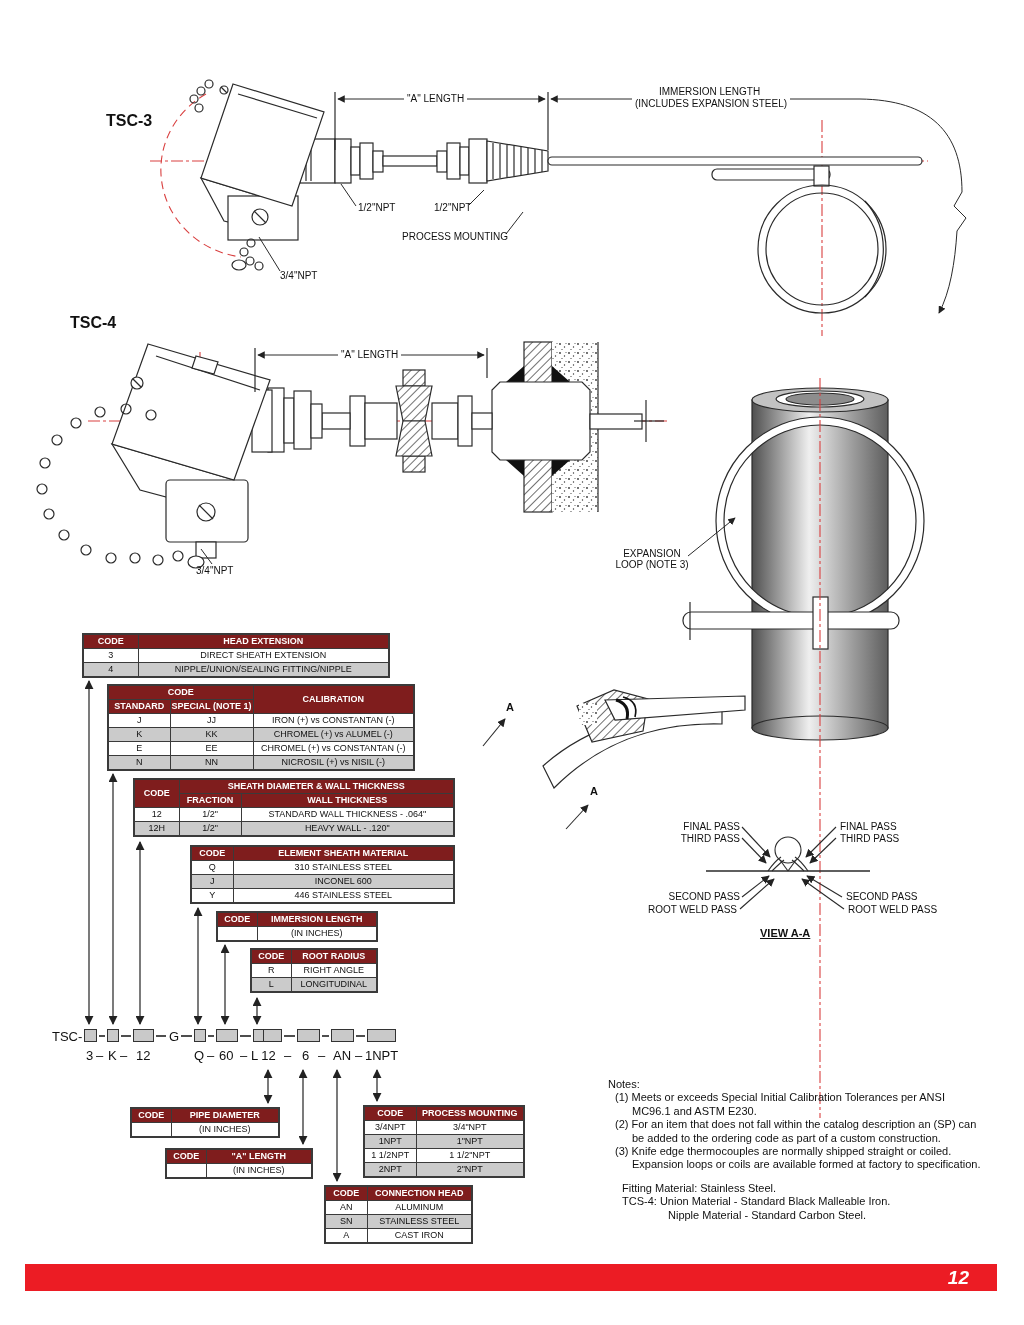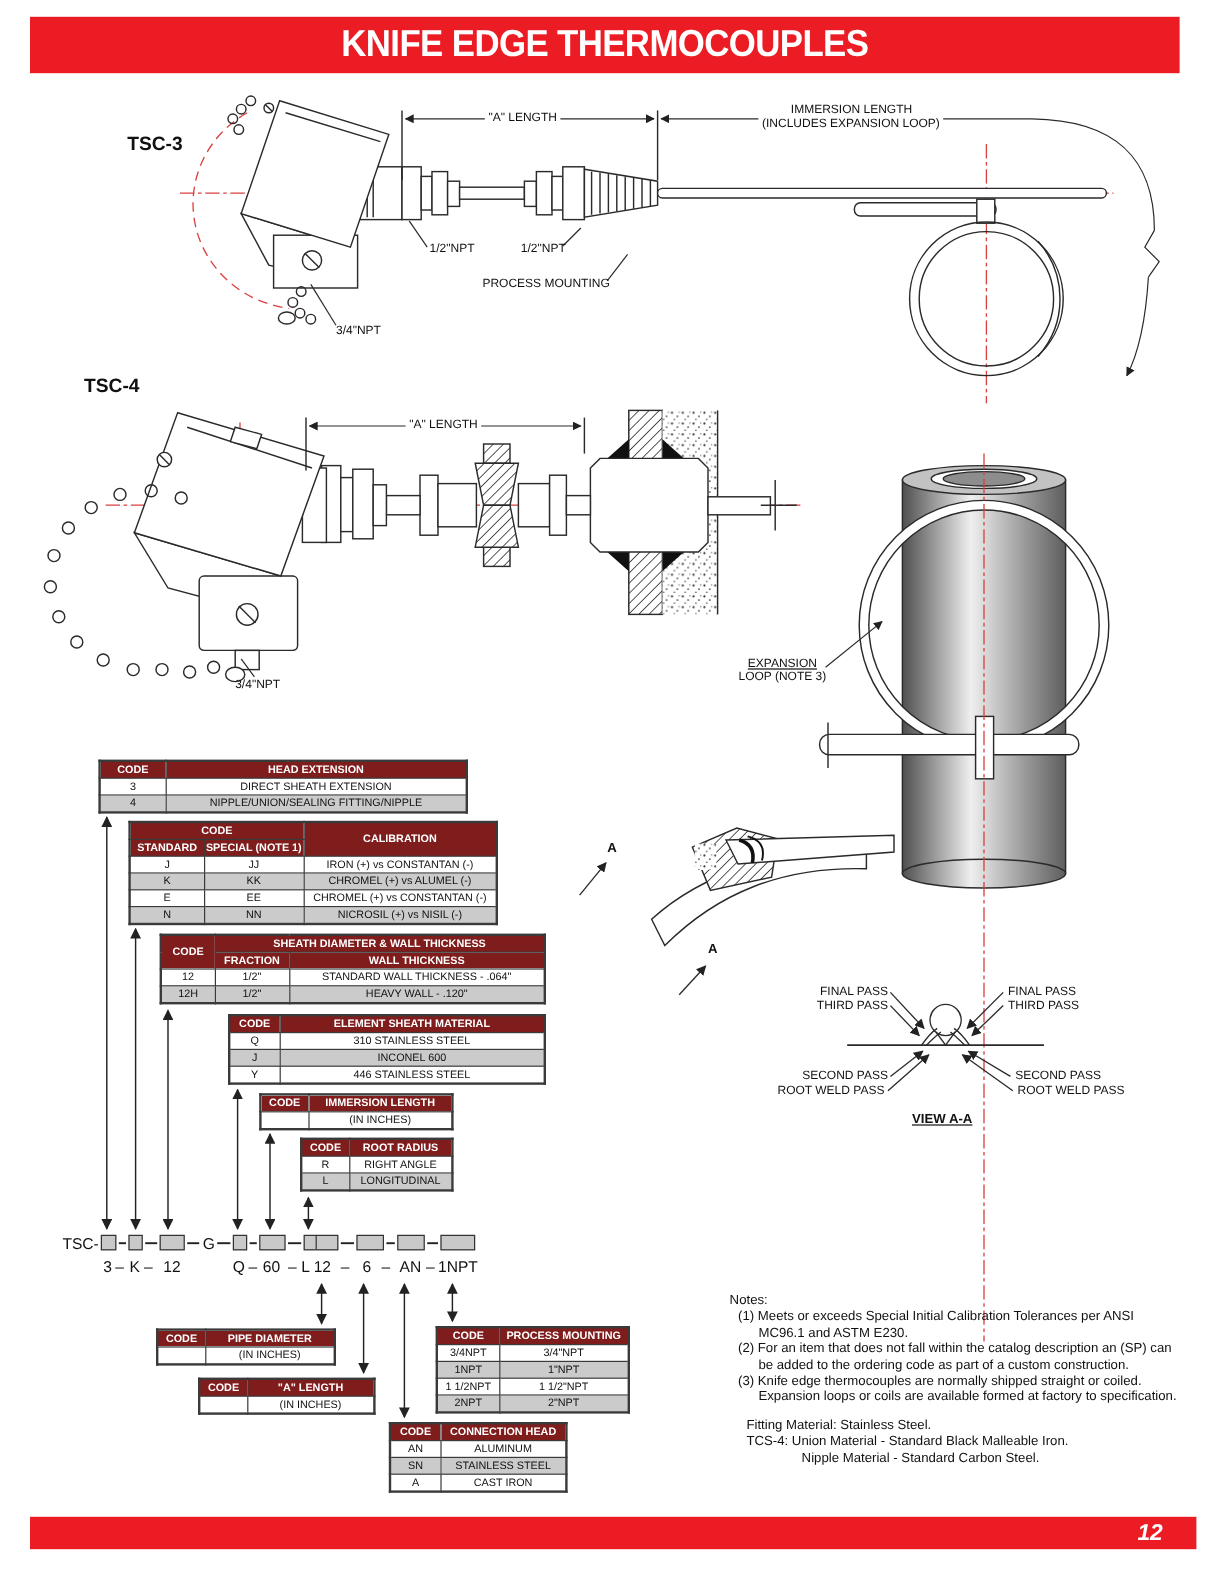--- a/index.html
+++ b/index.html
@@ -260,42 +260,39 @@
           <line x1="181" y1="1036" x2="192" y2="1036"></line>
         <line x1="208" y1="1036" x2="214" y2="1036"></line>
           <line x1="240" y1="1036" x2="251" y2="1036"></line>
         <line x1="284" y1="1036" x2="295" y2="1036"></line>
           <line x1="322" y1="1036" x2="329" y2="1036"></line>
         <line x1="356" y1="1036" x2="365" y2="1036"></line>
       </g>
     </g>
   </svg>
 
-  <div class="banner">
-    <span class="t">KNIFE EDGE THERMOCOUPLES</span>
-  </div>
   <div class="botbar">
     <span class="pn">12</span>
   </div>
 
   <span class="tsclabel" style="left:106px;top:112px;">TSC-3</span>
   <span class="tsclabel" style="left:70px;top:314px;">TSC-4</span>
 
   <span class="dlabel bg" style="left:404px;top:93px;">"A" LENGTH</span>
   <span class="dlabel bg" style="left:656px;top:86px;">IMMERSION LENGTH</span>
-  <span class="dlabel bg" style="left:632px;top:98px;">(INCLUDES EXPANSION LOOP)</span>
+  <span class="dlabel bg" style="left:632px;top:98px;">(INCLUDES EXPANSION STEEL)</span>
   <span class="dlabel" style="left:358px;top:202px;">1/2"NPT</span>
   <span class="dlabel" style="left:434px;top:202px;">1/2"NPT</span>
   <span class="dlabel" style="left:402px;top:231px;">PROCESS MOUNTING</span>
   <span class="dlabel" style="left:280px;top:270px;">3/4"NPT</span>
 
   <span class="dlabel bg" style="left:338px;top:349px;">"A" LENGTH</span>
   <span class="dlabel" style="left:196px;top:565px;">3/4"NPT</span>
 
-  <span class="dlabel ctr" style="left:618px;top:548px;width:68px;text-decoration:underline;">EXPANSION</span>
+  <span class="dlabel ctr" style="left:618px;top:548px;width:68px;">EXPANSION</span>
   <span class="dlabel ctr" style="left:610px;top:559px;width:84px;">LOOP (NOTE 3)</span>
 
   <span class="amark" style="left:506px;top:701px;">A</span>
   <span class="amark" style="left:590px;top:785px;">A</span>
 
   <span class="dlabel rt" style="left:660px;top:821px;width:80px;">FINAL PASS</span>
   <span class="dlabel rt" style="left:660px;top:833px;width:80px;">THIRD PASS</span>
   <span class="dlabel" style="left:840px;top:821px;">FINAL PASS</span>
   <span class="dlabel" style="left:840px;top:833px;">THIRD PASS</span>
   <span class="dlabel rt" style="left:655px;top:891px;width:85px;">SECOND PASS</span>

